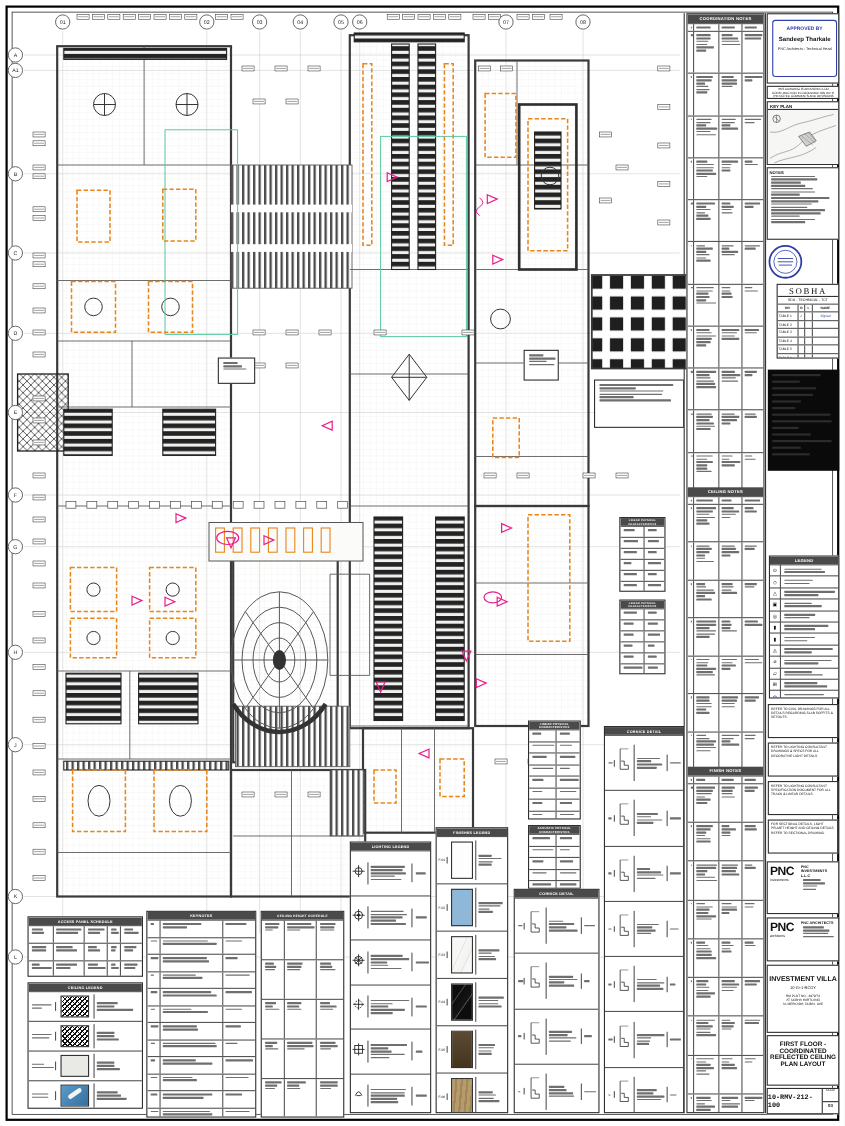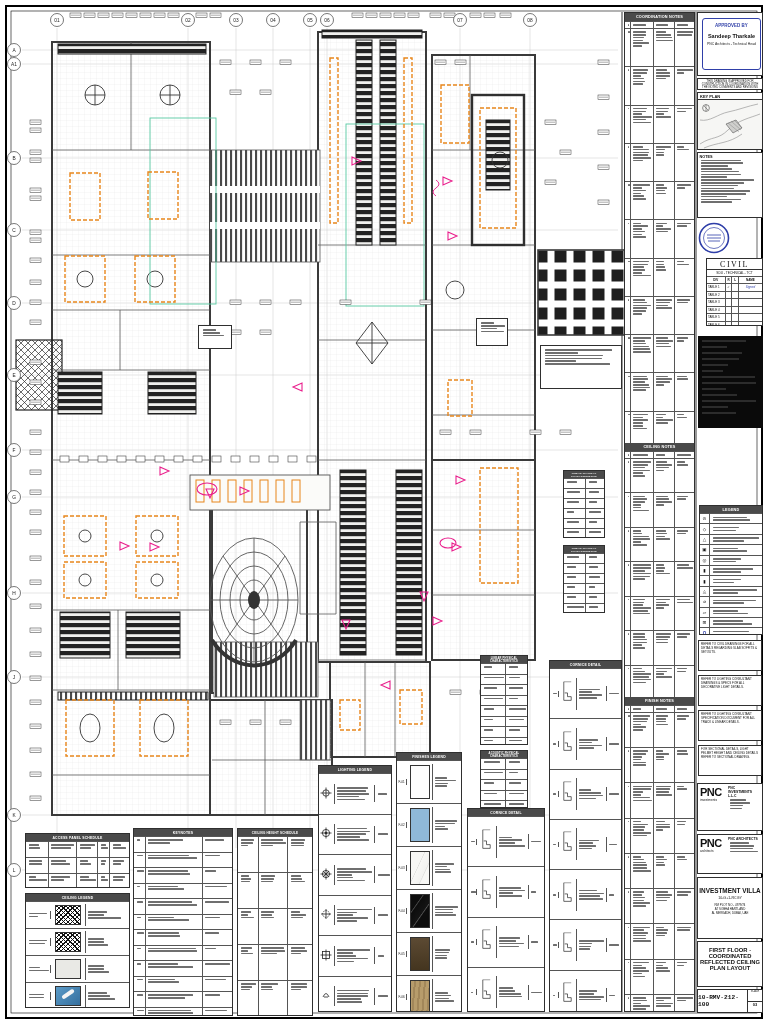--- a/index.html
+++ b/index.html
@@ -492,21 +492,21 @@
   <div class="abs" style="left:697px;top:220px;width:66px;height:36px">
     <svg width="40" height="36" viewBox="0 0 40 36">
       <circle cx="17" cy="18" r="14.5" fill="none" stroke="#2F3FA8" stroke-width="1.6"></circle>
       <circle cx="17" cy="18" r="10.5" fill="none" stroke="#2F3FA8" stroke-width="0.7"></circle>
       <path d="M10,15 h14 M10,18 h14 M11,21 h12" stroke="#2F3FA8" stroke-width="0.8"></path>
       <circle cx="17" cy="18" r="14.5" fill="none" stroke="#2F3FA8" stroke-width="0.5" stroke-dasharray="1 1.4"></circle>
     </svg>
   </div>
 
   <div class="bx" style="left:706px;top:258px;width:57px;height:68px">
-    <div style="font-family:'Liberation Serif',serif;font-size:8px;letter-spacing:1.5px;text-align:center;margin-top:1px">CIVIL</div>
+    <div style="font-family:'Liberation Serif',serif;font-size:8px;letter-spacing:1.5px;text-align:center;margin-top:1px">SOBHA</div>
     <div style="border-top:0.5px solid #333;font-size:3.2px;text-align:center;padding:1px 0">SDU - TECHNICAL - TCT</div>
     <div id="sobha-table">
         <div class="row" style="font-size: 3px; font-weight: bold;">
           <div class="cell c" style="width: 34%;">DIV</div>
           <div class="cell c" style="width: 12%;">R</div>
           <div class="cell c" style="width: 12%;">L</div>
           <div class="cell c" style="width: 42%;">NAME</div>
         </div>
         <div class="row" style="font-size: 3px; height: 6.5px;">
           <div class="cell" style="width: 34%;">TABLE 1</div>

